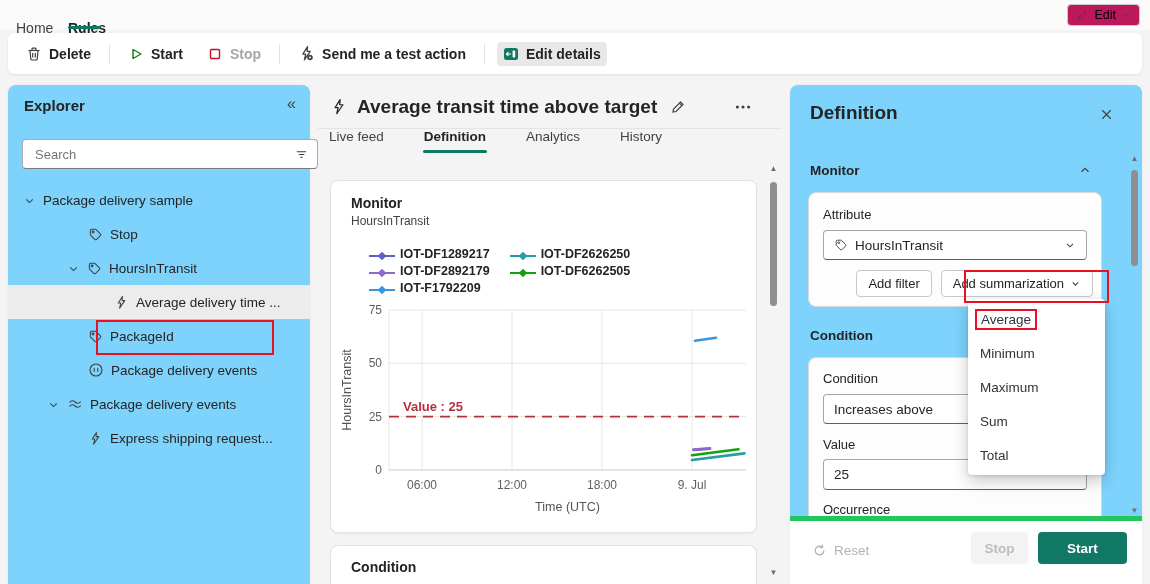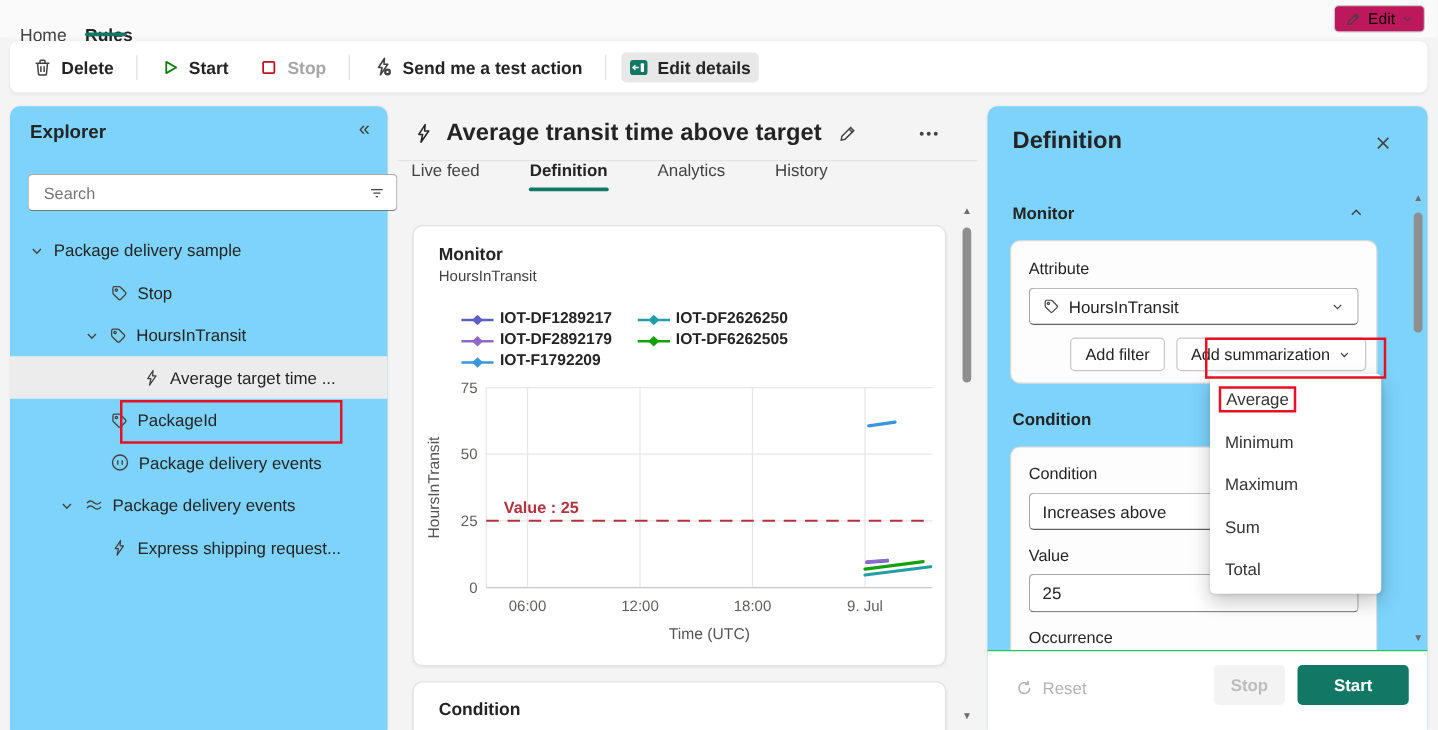--- a/index.html
+++ b/index.html
@@ -70,21 +70,21 @@
   .section-label{position:absolute;left:20px;font-size:13.5px;font-weight:bold;}
   .rp-card{position:absolute;left:18px;width:294px;background:#fdfdfd;border:1px solid #d9d9d9;border-radius:8px;box-sizing:border-box;overflow:hidden;}
   .field-label{font-size:13px;color:#242424;}
   .select{height:30px;border:1px solid #a6a6a6;border-bottom-color:#616161;border-radius:4px;background:#fff;
           display:flex;align-items:center;gap:7px;padding:0 10px;font-size:13.5px;cursor:pointer;box-sizing:border-box;}
   .select .cv{margin-left:auto;}
   .btn{display:inline-flex;align-items:center;justify-content:center;gap:6px;height:27px;padding:0 11px;font-size:13px;
        border:1px solid #c8c8c8;border-radius:4px;background:#fff;color:#242424;cursor:pointer;box-sizing:border-box;font-family:inherit;}
   .value-input{width:100%;height:31px;border:1px solid #a6a6a6;border-bottom-color:#616161;border-radius:4px;
                padding:0 10px;font-size:13.5px;box-sizing:border-box;font-family:inherit;color:#242424;}
-  #def-footer{position:absolute;left:0;bottom:0;width:352px;height:63px;border-top:1px solid #22c55e;background:#fff;}
+  #def-footer{position:absolute;left:0;bottom:0;width:352px;height:63px;border-top:5px solid #22c55e;background:#fff;}
   #reset-btn{position:absolute;left:22px;top:22px;display:flex;align-items:center;gap:7px;font-size:13.5px;color:#b3b3b3;cursor:default;}
   #save-btn{position:absolute;left:181px;top:11px;width:57px;height:32px;background:#f3f3f3;border:none;border-radius:4px;
             color:#bdbdbd;font-size:13.5px;font-weight:bold;font-family:inherit;}
   #start-btn{position:absolute;left:248px;top:11px;width:89px;height:32px;background:#117865;border:none;border-radius:4px;
              color:#fff;font-size:13.5px;font-weight:bold;font-family:inherit;cursor:pointer;}
 
   
   #summarize-menu{position:absolute;left:968px;top:299px;width:137px;background:#fff;border-radius:4px;z-index:50;
                   box-shadow:0 6px 16px rgba(0,0,0,.22),0 1px 3px rgba(0,0,0,.12);padding:3px 0;}
   .menu-item{height:34px;display:flex;align-items:center;padding:0 12px;font-size:13.5px;color:#333;cursor:pointer;}
@@ -211,21 +211,21 @@
           </svg>
         </span>
       <span>HoursInTransit</span>
     </div>
     <div class="tree-row selected" style="padding-left:106px">
       <span class="ic">
           <svg width="15" height="15" viewBox="0 0 16 16" fill="none" stroke="#424242" stroke-width="1.1" stroke-linejoin="round">
             <path d="M9 1.5 L4.5 8.5 H7.2 L6 14 L11.5 6 H8.6 Z"></path>
           </svg>
         </span>
-      <span>Average target time ...</span>
+      <span>Average delivery time ...</span>
     </div>
     <div class="tree-row" style="padding-left:80px">
       <span class="ic">
           <svg width="15" height="15" viewBox="0 0 16 16" fill="none" stroke="#424242" stroke-width="1.1">
             <path d="M2.5 7.8 V3.8 C2.5 3.1 3.1 2.5 3.8 2.5 H7.8 C8.2 2.5 8.6 2.7 8.9 3 L13.2 7.3 C13.7 7.8 13.7 8.7 13.2 9.2 L9.2 13.2 C8.7 13.7 7.8 13.7 7.3 13.2 L3 8.9 C2.7 8.6 2.5 8.2 2.5 7.8 Z"></path>
             <circle cx="5.4" cy="5.4" r="1"></circle>
           </svg>
         </span>
       <span>PackageId</span>
     </div>

